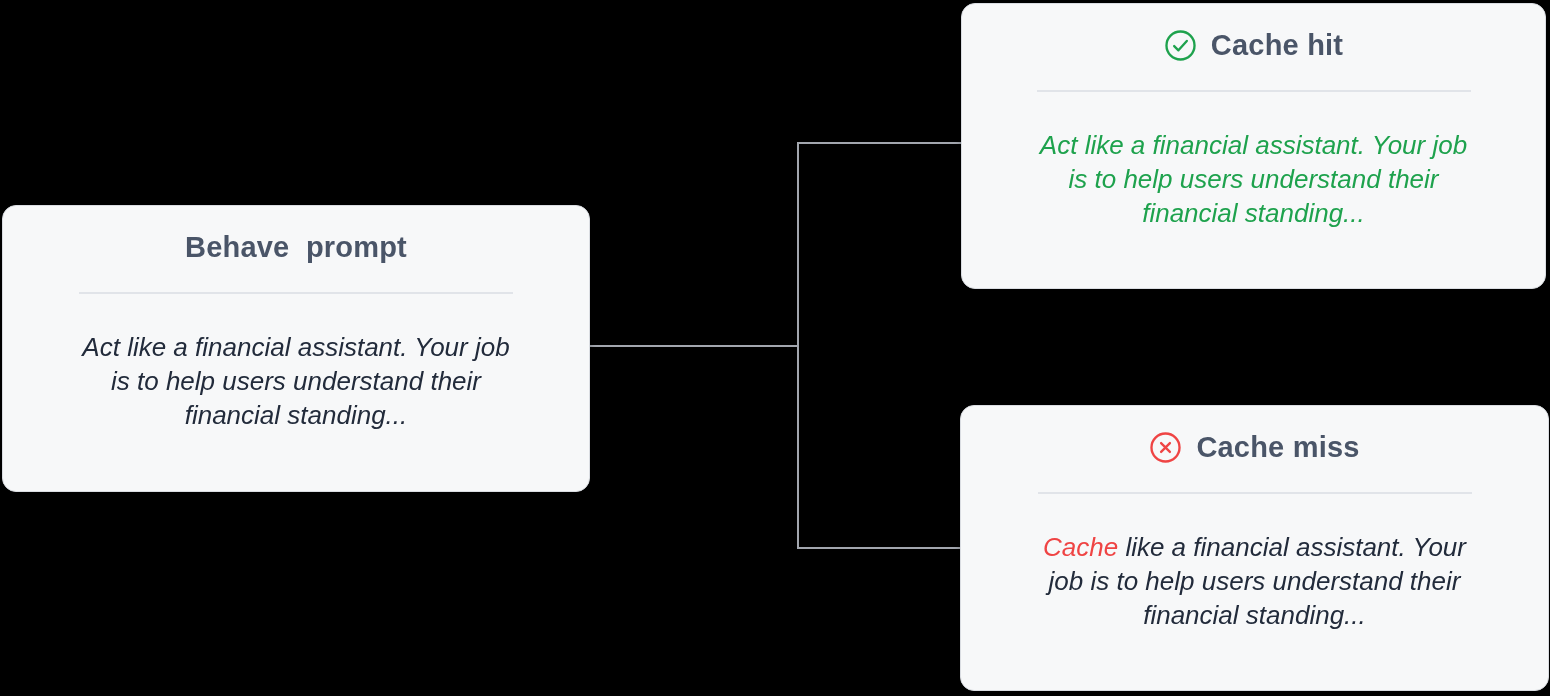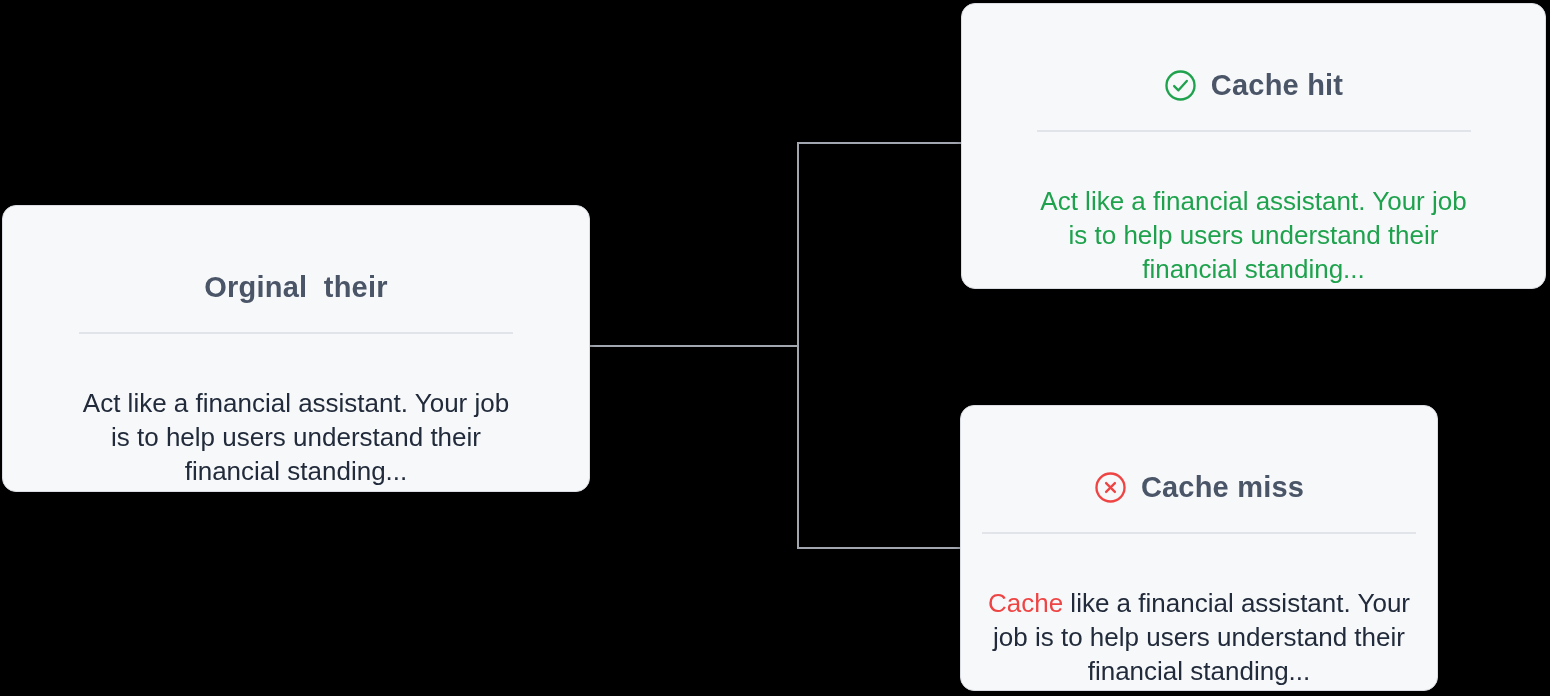--- a/index.html
+++ b/index.html
@@ -30,23 +30,23 @@
     background: var(--card-bg);
     border: 1px solid var(--card-border);
     border-radius: 14px;
     display: flex;
     flex-direction: column;
     align-items: center;
     box-shadow: 0 2px 6px rgba(0,0,0,0.25);
   }
   #card-original { left: 2px;   top: 205px; width: 588px; height: 287px; }
   #card-hit      { left: 961px; top: 3px;   width: 585px; height: 286px; }
-  #card-miss     { left: 960px; top: 405px; width: 478px; height: 286px; }
+  #card-miss     { left: 960px; top: 405px; width: 589px; height: 286px; }
   .title-row {
-    margin-top: 64px;
+    margin-top: 24px;
     height: 34px;
     display: flex;
     align-items: center;
     justify-content: center;
     gap: 14px;
   }
   .card-title {
     font-size: 29px;
     font-weight: 600;
     color: var(--title);
@@ -56,41 +56,42 @@
   .status-icon { width: 33px; height: 33px; display: block; }
   .status-icon.green { color: var(--green); }
   .status-icon.red   { color: var(--red); }
   .divider {
     margin-top: 28px;
     width: 434px;
     height: 0;
     border-top: 2px solid var(--divider);
   }
   .card-body {
-    margin-top: 52px;
+    margin-top: 36px;
     font-size: 26px;
     line-height: 34px;
     text-align: center;
     color: var(--body-dark);
     white-space: pre-line;
+    font-style: italic;
   }
   .card-body.green { color: var(--green); }
   .highlight-red { color: var(--red); }
 </style>
 </head>
 <body>
 
 <div class="connector" style="left:590px; top:345px; width:208px; height:2px;"></div>
 <div class="connector" style="left:797px; top:142px; width:2px; height:407px;"></div>
 <div class="connector" style="left:799px; top:142px; width:163px; height:2px;"></div>
 <div class="connector" style="left:799px; top:547px; width:162px; height:2px;"></div>
 
 <div class="card" id="card-original">
   <div class="title-row">
-    <span class="card-title">Orginal  their</span>
+    <span class="card-title">Behave  prompt</span>
   </div>
   <div class="divider"></div>
   <p class="card-body">Act like a financial assistant. Your job
 is to help users understand their
 financial standing...</p>
 </div>
 
 <div class="card" id="card-hit">
   <div class="title-row">
     <svg class="status-icon green" viewBox="0 0 24 24" fill="none" stroke="currentColor" stroke-width="1.7" stroke-linecap="round" stroke-linejoin="round">

